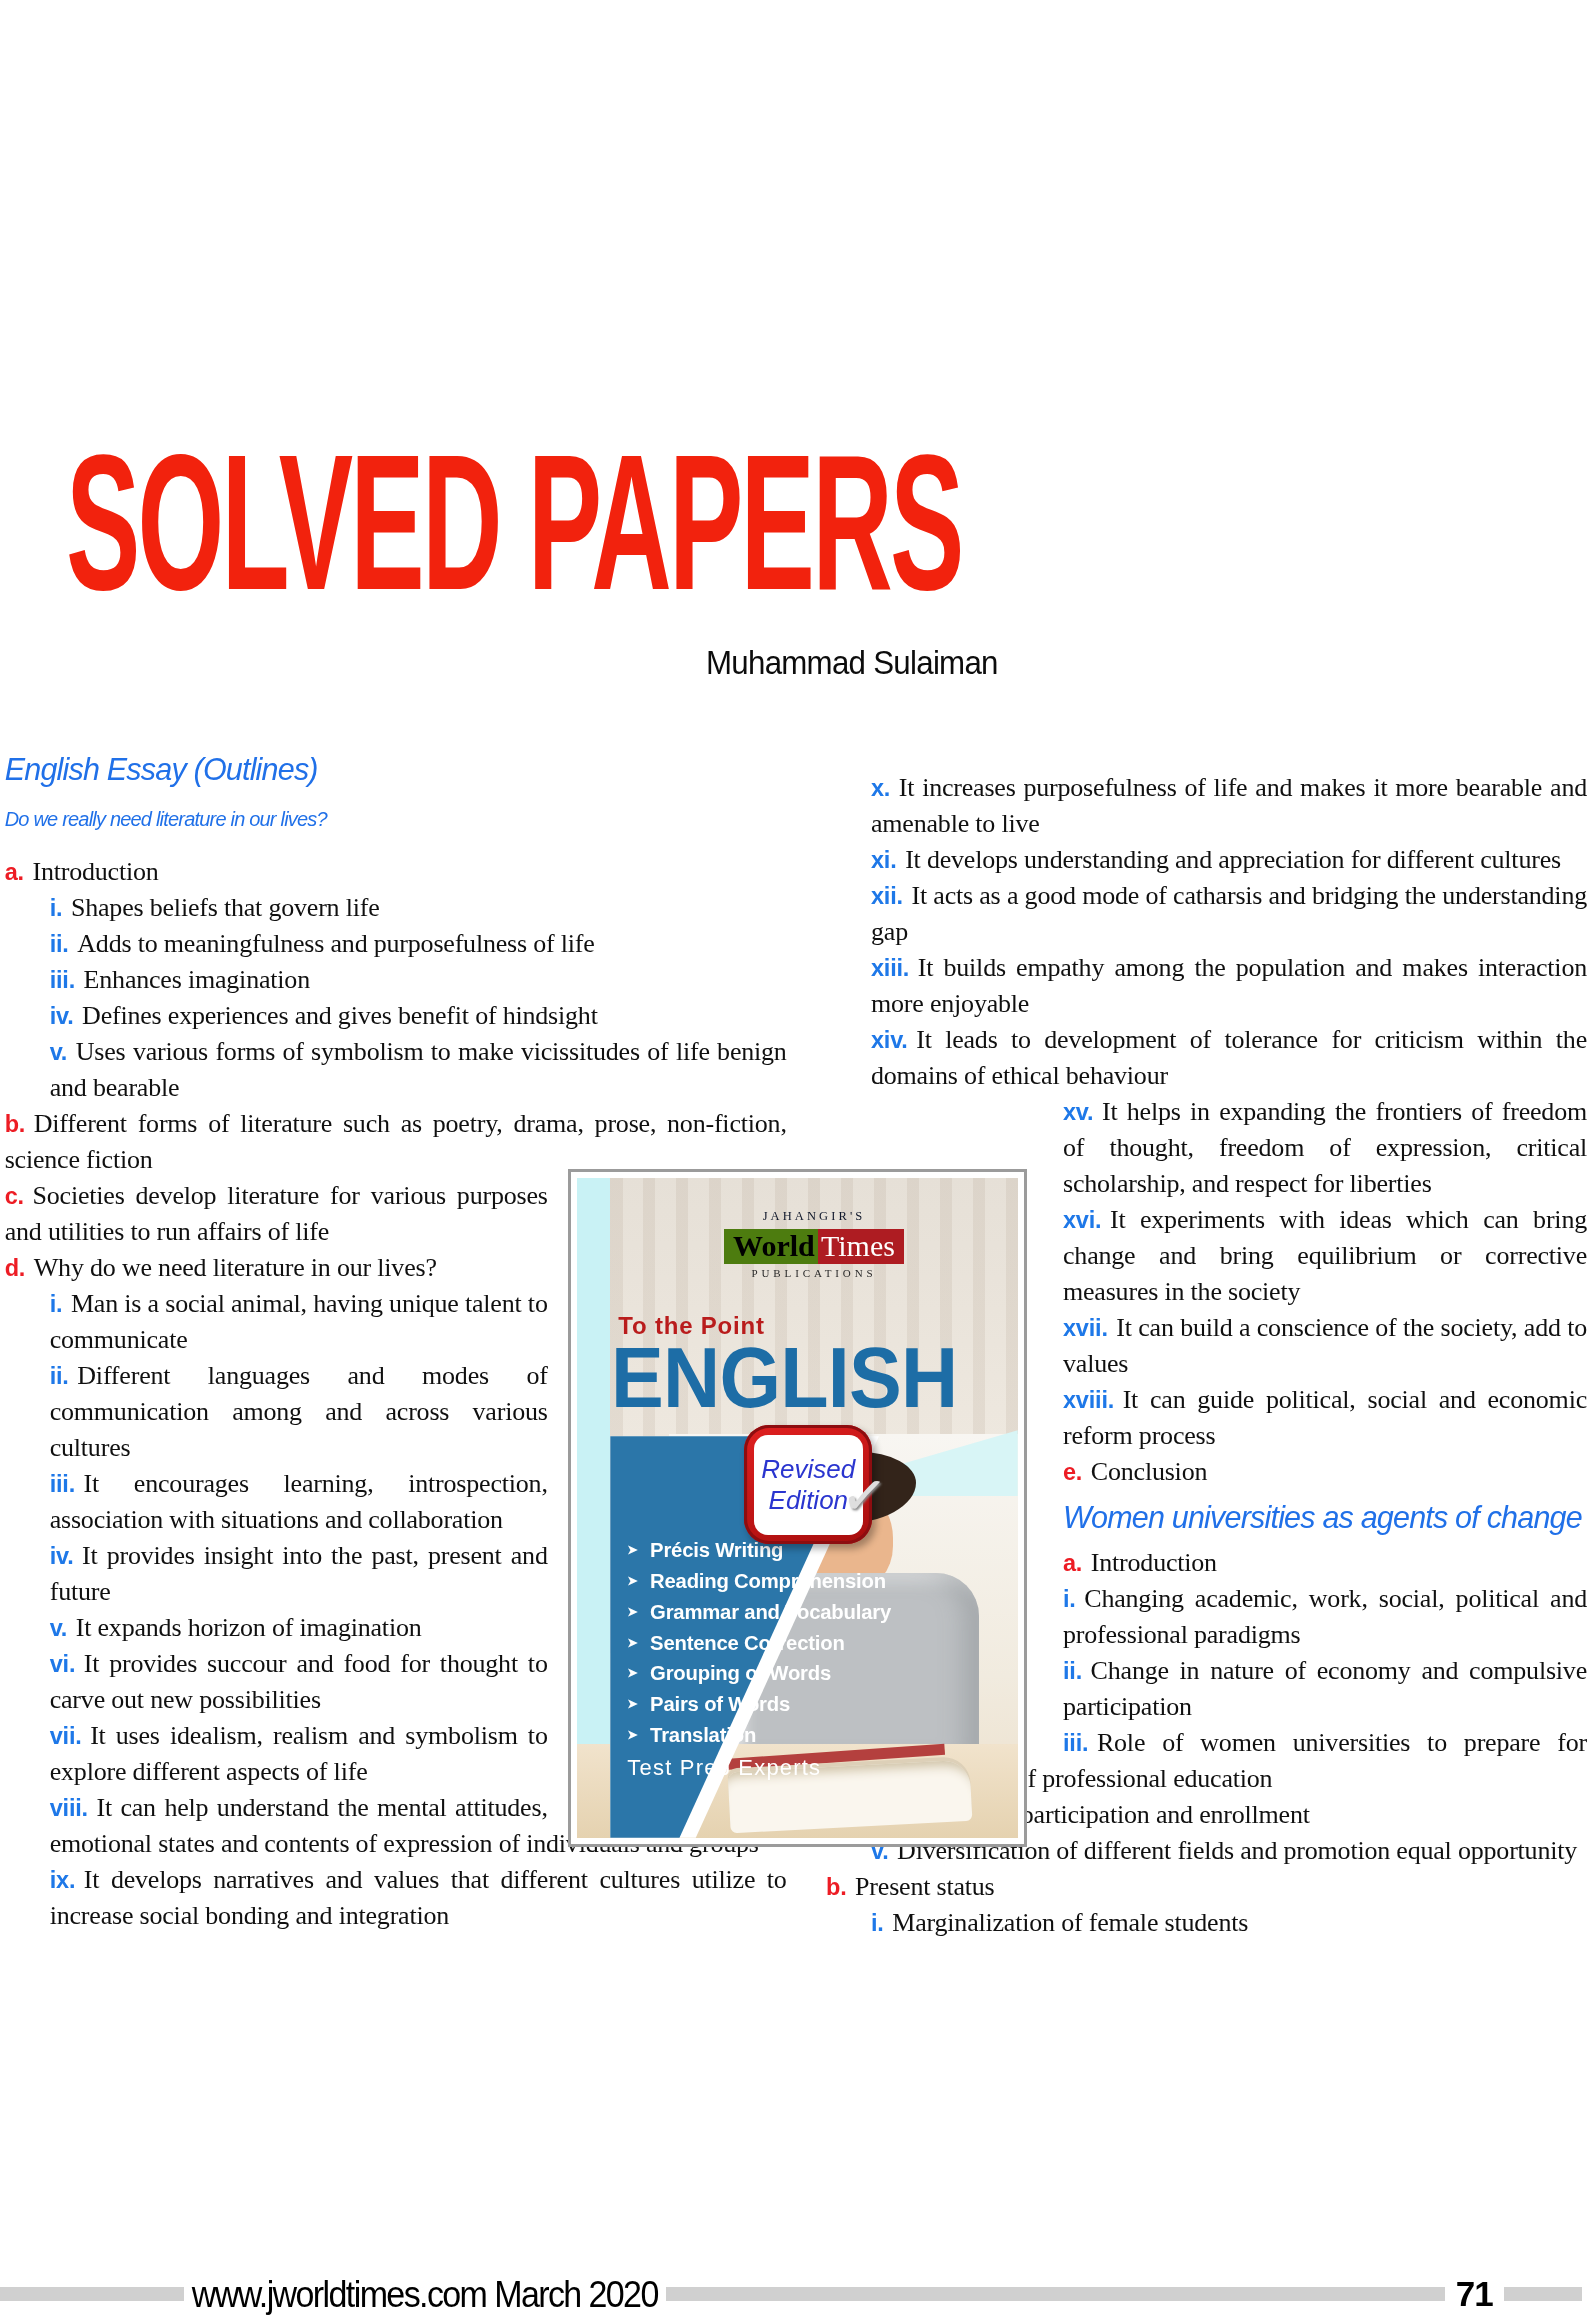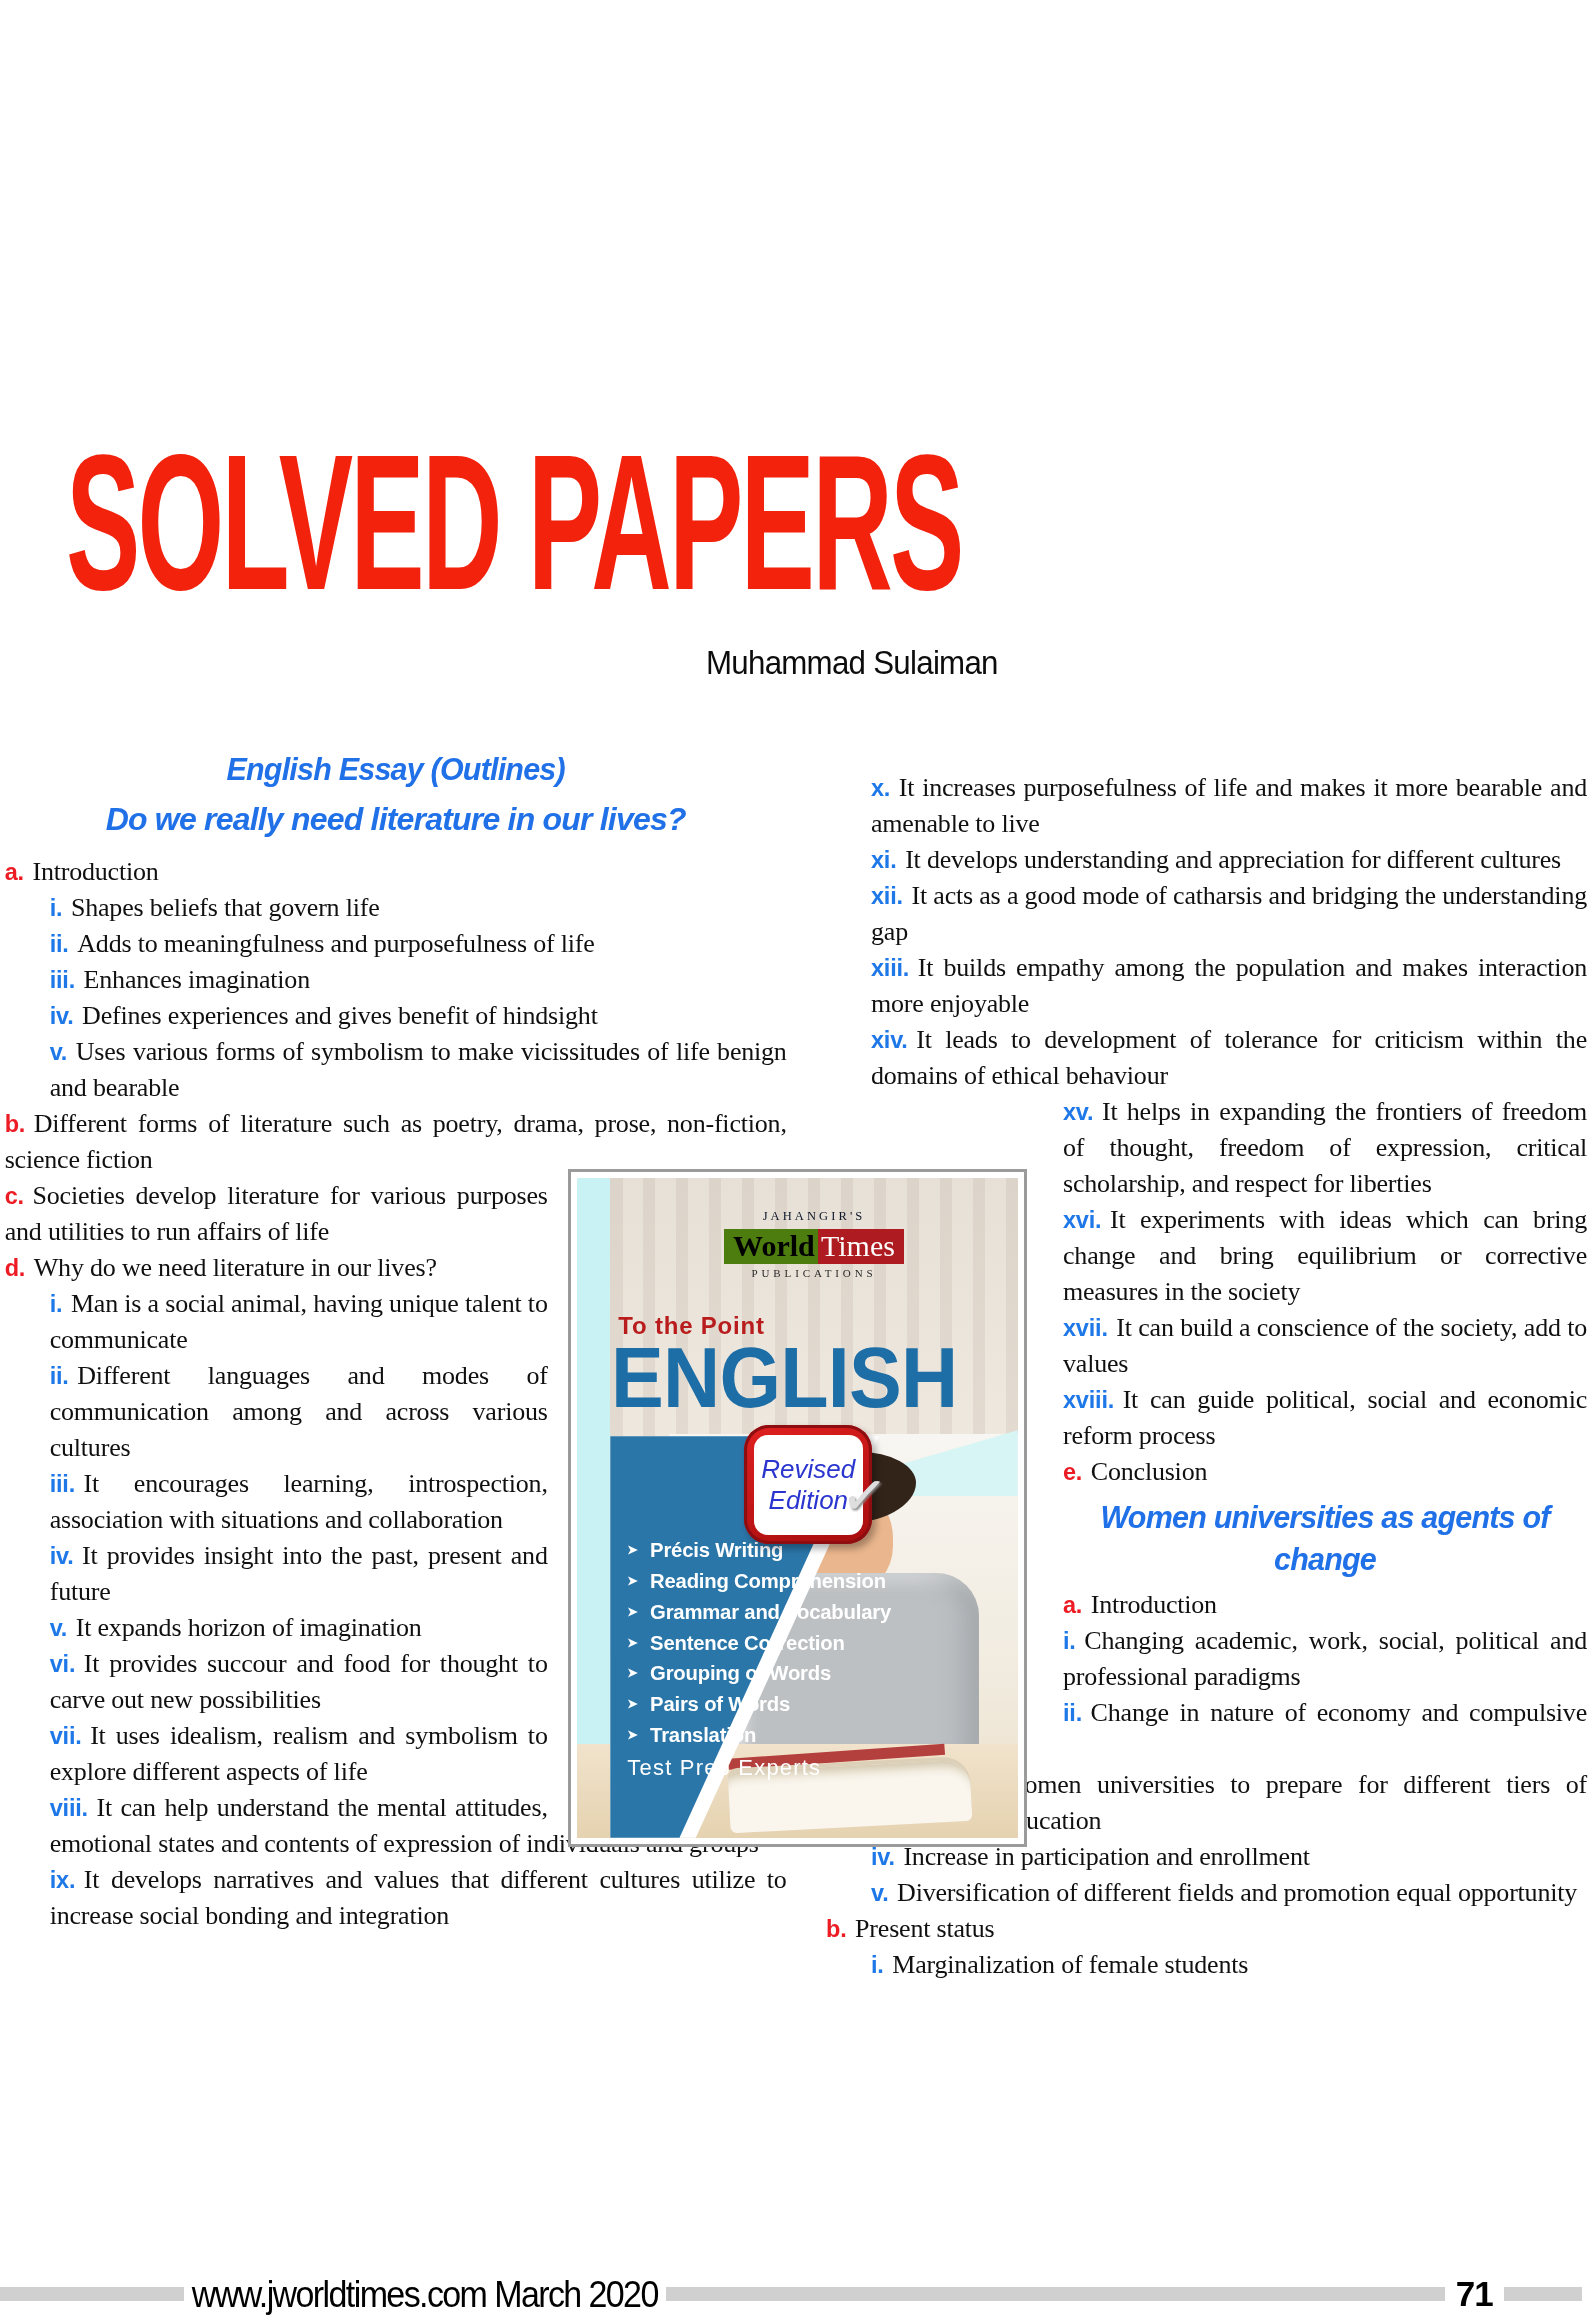--- a/index.html
+++ b/index.html
@@ -13,24 +13,24 @@
     transform:scale(0.60,1.04);transform-origin:left top;}
   .author{position:absolute;left:706px;top:643px;
     font-family:"Liberation Sans", sans-serif;font-size:34px;color:#0c0c0c;
     letter-spacing:-0.8px;transform:scaleX(0.92);transform-origin:left top;}
 
   
   .col{position:absolute;color:#101010;}
   .col-left{left:4.7px;top:747px;width:782px;}
   .col-right{left:826px;top:770px;width:761px;}
 
-  .h-blue{color:#2070e8;font-family:"Liberation Sans", sans-serif;font-weight:bold;
-          font-style:italic;text-align:center;margin:0;}
+  .h-blue{color:#2070e8;font-family:"Liberation Sans", sans-serif;font-weight:normal;
+          font-style:italic;text-align:left;margin:0;}
   .essay-h1{font-size:30.5px;line-height:44px;margin-bottom:6.3px;letter-spacing:-0.8px;}
-  .essay-h2{font-size:32px;line-height:44px;margin-bottom:12.5px;letter-spacing:-0.8px;}
+  .essay-h2{font-size:20px;line-height:44px;margin-bottom:12.5px;letter-spacing:-0.8px;}
   .wu-heading{font-size:30.5px;line-height:42px;margin:6.3px 0 6.3px;letter-spacing:-0.8px;}
 
   .item{font-size:26px;line-height:36px;margin:0;text-align:justify;
         letter-spacing:-0.2px;}
   .item.ind{margin-left:45px;}
   .marker{font-family:"Liberation Sans", sans-serif;font-weight:bold;font-size:23.5px;
           padding-right:8.6px;}
   .marker.red{color:#ed1c24;}
   .marker.blue{color:#1e78e8;}
 

